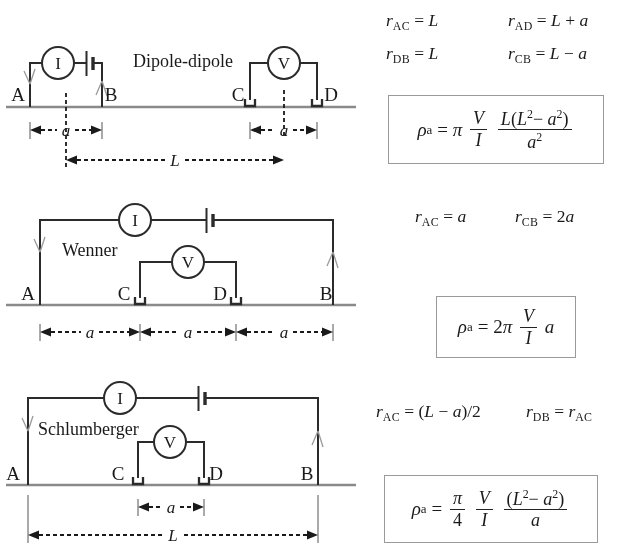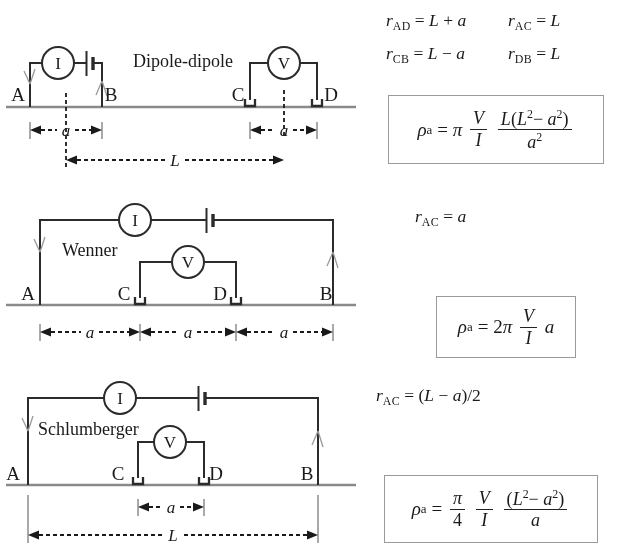--- a/index.html
+++ b/index.html
@@ -7,21 +7,21 @@
         font-family:"Liberation Serif","DejaVu Serif",serif;color:#1a1a1a;}
   .row{position:absolute;left:0;width:624px;}
   #row1{top:0;height:190px;}
   #row2{top:190px;height:185px;}
   #row3{top:375px;height:185px;}
   .diagram{position:absolute;left:0;top:0;}
   .eq-panel{position:absolute;left:360px;top:0;width:264px;height:100%;}
   .eq-grid{position:absolute;display:grid;font-size:17.5px;white-space:pre;}
   #eqs1{left:26px;top:10px;grid-template-columns:122px auto;row-gap:9px;}
   #eqs2{left:55px;top:16px;grid-template-columns:100px auto;}
-  #eqs3{left:16px;top:10px;grid-template-columns:150px auto;row-gap:10px;}
+  #eqs3{left:16px;top:26px;grid-template-columns:150px auto;row-gap:10px;}
   .eq{white-space:pre;}
   .i{font-style:italic;}
   .sub{font-size:0.68em;vertical-align:-0.32em;letter-spacing:0.02em;}
   .sup{font-size:0.66em;vertical-align:0.55em;}
   .frac{display:inline-block;text-align:center;vertical-align:-0.45em;line-height:1.05;
         margin:0 3px;font-size:0.95em;}
   .frac .num{display:block;padding:0 3px 1px;border-bottom:1.6px solid #222;}
   .frac .den{display:block;padding-top:1px;}
   .formula-box{position:absolute;border:1.5px solid #9a9a9a;background:#fff;
         display:flex;align-items:center;justify-content:center;font-size:19px;white-space:pre;}
@@ -103,24 +103,24 @@
       <g>
         <polygon class="head" points="66,160 77,155.6 77,164.4"></polygon>
         <polygon class="head" points="284,160 273,155.6 273,164.4"></polygon>
         <line class="dashline" x1="77" y1="160" x2="165" y2="160"></line>
         <line class="dashline" x1="185" y1="160" x2="273" y2="160"></line>
         <text class="dlabel" x="175" y="166">L</text>
       </g>
     </svg>
     <div class="eq-panel">
       <div class="eq-grid" id="eqs1">
+        <span class="eq"><span class="i">r</span><span class="sub">AC</span><span class="n"> = </span><span class="i">L</span></span>
         <span class="eq"><span class="i">r</span><span class="sub">AD</span><span class="n"> = </span><span class="i">L</span><span class="n"> + </span><span class="i">a</span></span>
-        <span class="eq"><span class="i">r</span><span class="sub">AC</span><span class="n"> = </span><span class="i">L</span></span>
+        <span class="eq"><span class="i">r</span><span class="sub">DB</span><span class="n"> = </span><span class="i">L</span></span>
         <span class="eq"><span class="i">r</span><span class="sub">CB</span><span class="n"> = </span><span class="i">L</span><span class="n"> − </span><span class="i">a</span></span>
-        <span class="eq"><span class="i">r</span><span class="sub">DB</span><span class="n"> = </span><span class="i">L</span></span>
       </div>
       <div class="formula-box" id="box1"><span class="i">ρ</span><span class="sub">a</span><span class="n"> = </span><span class="i">π</span><span class="n"> </span><span class="frac"><span class="num"><span class="i">V</span></span><span class="den"><span class="i">I</span></span></span><span class="n"> </span><span class="frac"><span class="num"><span class="i">L</span><span class="n">(</span><span class="i">L</span><span class="sup">2</span><span class="n">− </span><span class="i">a</span><span class="sup">2</span><span class="n">)</span></span><span class="den"><span class="i">a</span><span class="sup">2</span></span></span></div>
     </div>
   </div>
 
   <div class="row" id="row2">
     <svg class="diagram" width="360" height="185" viewBox="0 0 360 185">
       <line class="gnd" x1="6" y1="115" x2="356" y2="115"></line>
       <g>
         <path class="wire" d="M40,115 L40,30 L119,30"></path>
@@ -168,20 +168,21 @@
         <polygon class="head" points="236,142 247,137.6 247,146.4"></polygon>
         <polygon class="head" points="333,142 322,137.6 322,146.4"></polygon>
         <line class="dashline" x1="247" y1="142" x2="275" y2="142"></line>
         <line class="dashline" x1="293" y1="142" x2="322" y2="142"></line>
         <text class="dlabel" x="284" y="148">a</text>
       </g>
     </svg>
     <div class="eq-panel">
       <div class="eq-grid" id="eqs2">
         <span class="eq"><span class="i">r</span><span class="sub">AC</span><span class="n"> = </span><span class="i">a</span></span>
+        <span class="eq"><span class="i">r</span><span class="sub">CB</span><span class="n"> = 2</span><span class="i">a</span></span>
       </div>
       <div class="formula-box" id="box2"><span class="i">ρ</span><span class="sub">a</span><span class="n"> = 2</span><span class="i">π</span><span class="n"> </span><span class="frac"><span class="num"><span class="i">V</span></span><span class="den"><span class="i">I</span></span></span><span class="n"> </span><span class="i">a</span></div>
     </div>
   </div>
 
   <div class="row" id="row3">
     <svg class="diagram" width="360" height="185" viewBox="0 0 360 185">
       <line class="gnd" x1="6" y1="110" x2="356" y2="110"></line>
       <g>
         <path class="wire" d="M28,110 L28,23 L104,23"></path>
@@ -222,18 +223,19 @@
         <polygon class="head" points="28,160 39,155.6 39,164.4"></polygon>
         <polygon class="head" points="318,160 307,155.6 307,164.4"></polygon>
         <line class="dashline" x1="39" y1="160" x2="163" y2="160"></line>
         <line class="dashline" x1="184" y1="160" x2="307" y2="160"></line>
         <text class="dlabel" x="173" y="166">L</text>
       </g>
     </svg>
     <div class="eq-panel">
       <div class="eq-grid" id="eqs3">
         <span class="eq"><span class="i">r</span><span class="sub">AC</span><span class="n"> = (</span><span class="i">L</span><span class="n"> − </span><span class="i">a</span><span class="n">)/2</span></span>
+        <span class="eq"><span class="i">r</span><span class="sub">DB</span><span class="n"> = </span><span class="i">r</span><span class="sub">AC</span></span>
       </div>
       <div class="formula-box" id="box3"><span class="i">ρ</span><span class="sub">a</span><span class="n"> = </span><span class="frac"><span class="num"><span class="i">π</span></span><span class="den"><span class="n">4</span></span></span><span class="n"> </span><span class="frac"><span class="num"><span class="i">V</span></span><span class="den"><span class="i">I</span></span></span><span class="n"> </span><span class="frac"><span class="num"><span class="n">(</span><span class="i">L</span><span class="sup">2</span><span class="n">− </span><span class="i">a</span><span class="sup">2</span><span class="n">)</span></span><span class="den"><span class="i">a</span></span></span></div>
     </div>
   </div>
 
 </div>
 
 </body></html>

